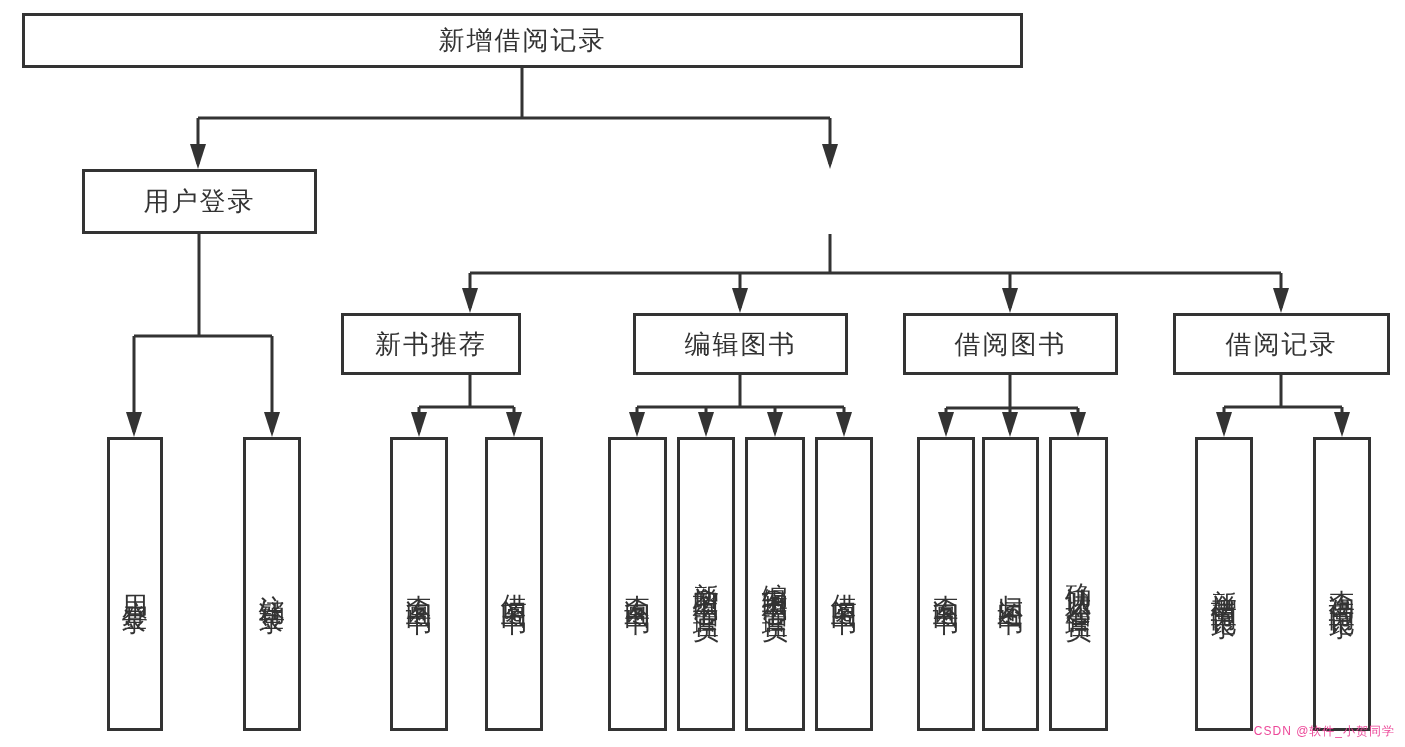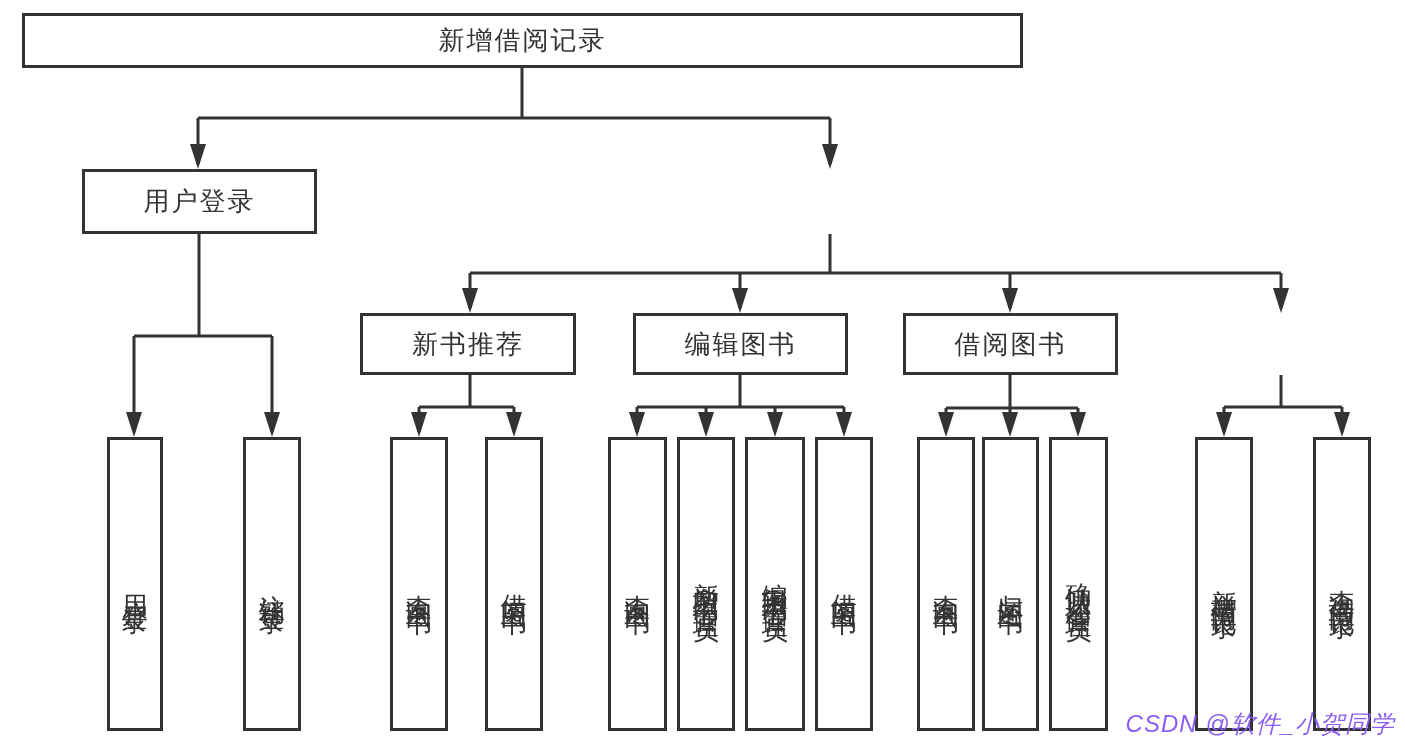--- a/index.html
+++ b/index.html
@@ -38,26 +38,25 @@
   .node.v .label {
     writing-mode: vertical-rl;
     font-size: 26px;
     letter-spacing: 5px;
     line-height: 1.1;
   }
   .watermark {
     position: absolute;
     right: 10px;
     bottom: 7px;
-    font-size: 24px;
-    color: #8b5cf6;
+    font-size: 12px;
+    color: #ec4899;
     letter-spacing: 1px;
     z-index: 5;
     white-space: nowrap;
-    font-style: italic;
   }
 </style>
 </head>
 <body>
 
 <div class="canvas">
 
   <svg class="connectors" width="1405" height="747" viewBox="0 0 1405 747">
     <g stroke="#333333" stroke-width="3" fill="none">
       <path d="M522 68 V118 M198 118 H830 M198 118 V164 M830 118 V164"></path>
@@ -92,28 +91,31 @@
   </svg>
 
   <div class="node h" style="left:22px; top:13px; width:1001px; height:55px;">
     <span class="label">新增借阅记录</span>
   </div>
 
   <div class="node h" style="left:82px; top:169px; width:235px; height:65px;">
     <span class="label">用户登录</span>
   </div>
 
-  <div class="node h" style="left:360px; top:313px; width:216px; height:62px;">
+  <div class="node h" style="left:341px; top:313px; width:180px; height:62px;">
     <span class="label">新书推荐</span>
   </div>
   <div class="node h" style="left:633px; top:313px; width:215px; height:62px;">
     <span class="label">编辑图书</span>
   </div>
   <div class="node h" style="left:903px; top:313px; width:215px; height:62px;">
     <span class="label">借阅图书</span>
+  </div>
+  <div class="node h" style="left:1173px; top:313px; width:217px; height:62px;">
+    <span class="label">借阅记录</span>
   </div>
 
   <div class="node v" style="left:107px; top:437px; width:56px; height:294px;">
     <span class="label">用户登录</span>
   </div>
   <div class="node v" style="left:243px; top:437px; width:58px; height:294px;">
     <span class="label">注销登录</span>
   </div>
 
   <div class="node v" style="left:390px; top:437px; width:58px; height:294px;">

